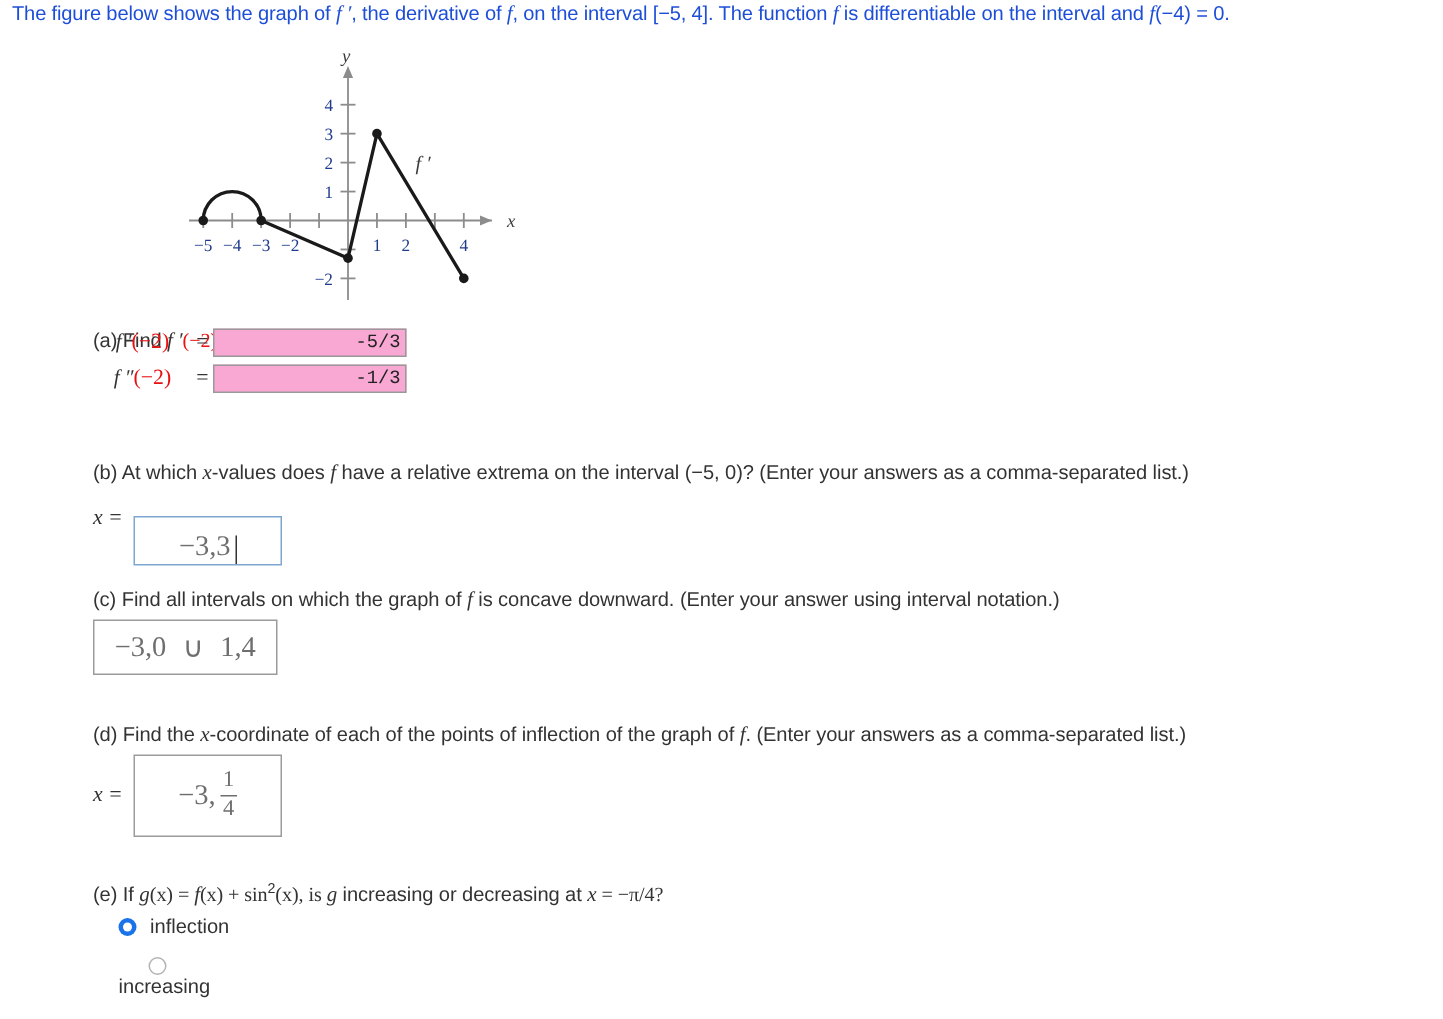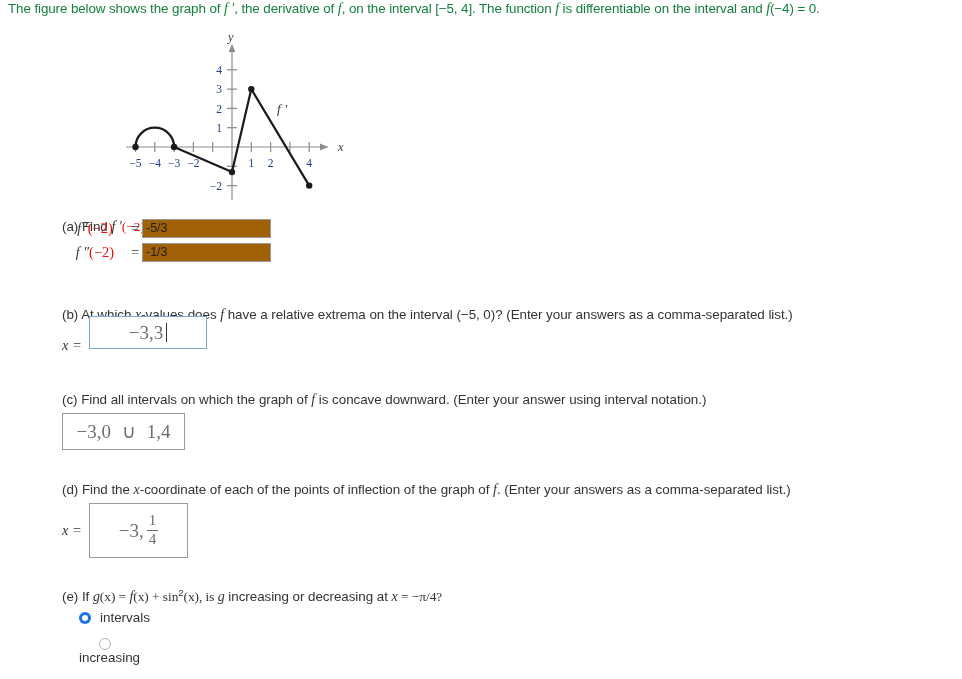--- a/index.html
+++ b/index.html
@@ -16,21 +16,21 @@
     color: #262626;
     overflow: hidden;
   }
   .prompt {
     position: absolute;
     left: 8px;
     top: 1px;
     font-size: 13.4px;
     letter-spacing: -0.1px;
     white-space: nowrap;
-    color: #15803d;
+    color: #1d4ed8;
   }
   .it { font-family: "Liberation Serif", serif; font-style: italic; font-size: 14px; }
   .mathup { font-family: "Liberation Serif", serif; font-style: normal; }
 
   
   .figure {
     position: absolute;
     left: 110px;
     top: 28px;
     width: 260px;
@@ -68,27 +68,28 @@
     width: 14px;
     text-align: center;
     font-family: "Liberation Serif", serif;
     font-size: 14.5px;
     color: #333;
   }
   .inp-plain {
     width: 121px;
     height: 17px;
     border: 1px solid #999;
-    background: #a16207;
-    font-family: Liberation Sans, sans-serif;
+    background: #f9a8d4;
+    font-family: Liberation Mono, monospace;
     font-size: 12.5px;
     color: #222;
     padding: 0 3px;
     box-sizing: content-box;
     line-height: 17px;
+    text-align: right;
   }
 
   
   .mathbox {
     border: 1px solid #9b9b9b;
     background: #fff;
     box-sizing: border-box;
     display: flex;
     align-items: center;
     justify-content: center;
@@ -249,21 +250,21 @@
     <span class="a-label"><span class="it">f ″</span><span class="red mathup">(−2)</span></span>
     <span class="eqs">=</span>
     <input class="inp-plain" type="text" value="-1/3" style="">
   </div>
 </div>
 
 <div class="qtext" style="left:62px; top:307px;">
   <span>(b) At which </span><span class="it">x</span><span>-values does </span><span class="it">f</span><span> have a relative extrema on the interval (−5, 0)? (Enter your answers as a comma-separated list.)</span>
 </div>
 <span class="xeq" style="left:62px; top:337px;">x =</span>
-<div class="mathbox focused" style="position:absolute; left:89px; top:316px; width:118px; height:33px;">
+<div class="mathbox focused" style="position:absolute; left:89px; top:344px; width:99px; height:33px;align-items:flex-end;">
   <span style="padding-right:2px;">−3,3</span>
     <span class="caret"></span>
 </div>
 
 <div class="qtext" style="left:62px; top:392px;">
   <span>(c) Find all intervals on which the graph of </span><span class="it">f</span><span> is concave downward. (Enter your answer using interval notation.)</span>
 </div>
 <div class="mathbox" style="position:absolute; left:62px; top:413px; width:123px; height:37px; gap:11px;">
   <span>−3,0</span>
   <span>∪</span>
@@ -282,18 +283,18 @@
     <span class="den">4</span>
   </span>
 </div>
 
 <div class="qtext" style="left:62px; top:587px;">
   <span>(e) If </span><span class="it">g</span><span class="mathup">(x) = </span><span class="it">f</span><span class="mathup">(x) + sin</span><sup class="sq">2</sup><span class="mathup">(x), is </span><span class="it">g</span><span> increasing or decreasing at </span><span class="it">x</span><span class="mathup"> = −π/4?</span>
 </div>
 
 <div class="radio-row" style="left:79px; top:610px;">
   <span class="radio on"></span>
-  <span class="radio-label">intervals</span>
+  <span class="radio-label">inflection</span>
 </div>
 <div class="radio-row" style="left:79px; top:638px;flex-direction:column;">
   <span class="radio off"></span>
   <span class="radio-label">increasing</span>
 </div>
 
 </body></html>

